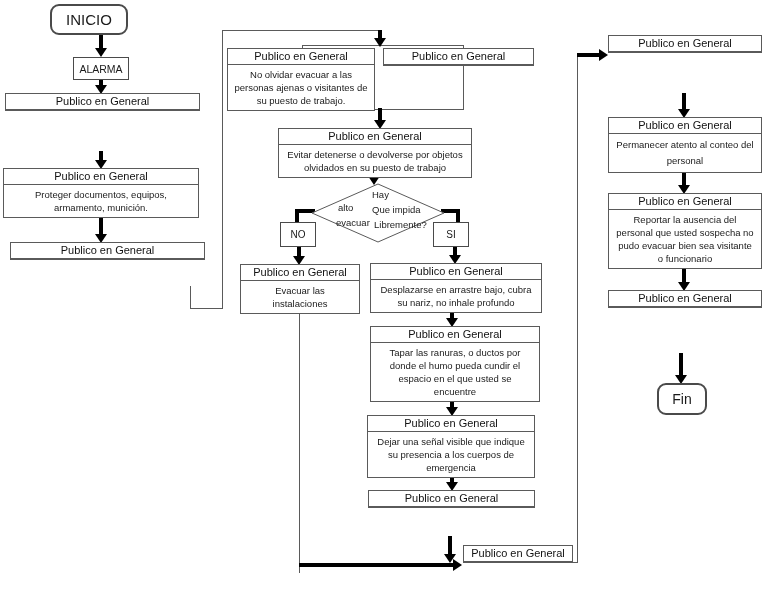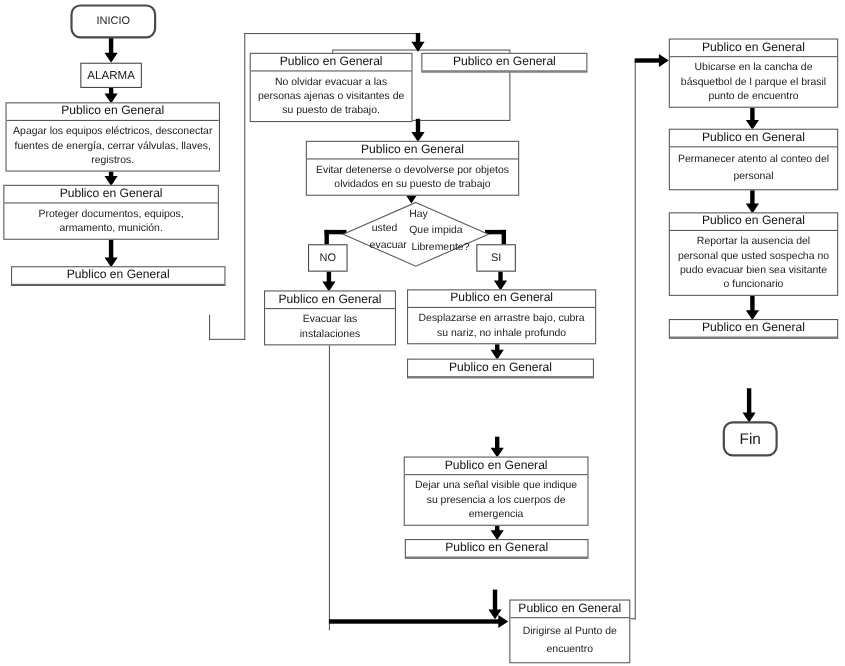--- a/index.html
+++ b/index.html
@@ -120,50 +120,47 @@
   <div class="ah" style="left:577px;top:49px;width:31px">
       <i class="sh"></i>
       <i class="hd"></i>
     </div>
 
   <div class="bar" style="left:295px;top:209px;width:20px;height:4px"></div>
   <div class="bar" style="left:295px;top:209px;width:4px;height:14px"></div>
   <div class="bar" style="left:441px;top:209px;width:19px;height:4px"></div>
   <div class="bar" style="left:456px;top:209px;width:4px;height:14px"></div>
 
-  <div class="sbox round" style="left:64px;top:4px;width:74px;height:27px;font-size:10px">
+  <div class="sbox round" style="left:50px;top:4px;width:74px;height:27px;font-size:15px">
     <span>INICIO</span>
   </div>
   <div class="sbox" style="left:73px;top:57px;width:54px;height:21px;font-size:10.5px">
     <span>ALARMA</span>
   </div>
   <div class="sbox" style="left:280px;top:222px;width:34px;height:23px">
     <span>NO</span>
   </div>
   <div class="sbox" style="left:433px;top:222px;width:34px;height:23px">
     <span>SI</span>
   </div>
   <div class="sbox round" style="left:657px;top:383px;width:46px;height:28px;font-size:14px">
     <span>Fin</span>
   </div>
 
   <svg id="diamond" width="136" height="62">
     <polygon points="68,2 134,31 68,60 2,31" fill="#ffffff" stroke="#5a5a5a" stroke-width="1"></polygon>
   </svg>
   <span class="dtext" style="left:372px;top:189px">Hay</span>
-  <span class="dtext" style="left:338px;top:202px">usted</span>
+  <span class="dtext" style="left:338px;top:202px">alto</span>
   <span class="dtext" style="left:372px;top:204px">Que impida</span>
   <span class="dtext" style="left:336px;top:217px">evacuar</span>
   <span class="dtext" style="left:374px;top:219px">Libremente?</span>
 
   <div class="pbox" style="left:5px;top:93px;width:193px">
     <div class="hd">Publico en General</div>
-    <div class="bd">Apagar los equipos eléctricos, desconectar
-fuentes de energía, cerrar válvulas, llaves,
-registros.</div>
   </div>
   <div class="pbox" style="left:3px;top:168px;width:194px">
     <div class="hd">Publico en General</div>
     <div class="bd">Proteger documentos, equipos,
 armamento, munición.</div>
   </div>
   <div class="pbox" style="left:10px;top:242px;width:193px">
     <div class="hd">Publico en General</div>
   </div>
 
@@ -186,41 +183,40 @@
     <div class="bd">Evacuar las
 instalaciones</div>
   </div>
   <div class="pbox" style="left:370px;top:263px;width:170px">
     <div class="hd">Publico en General</div>
     <div class="bd">Desplazarse en arrastre bajo, cubra
 su nariz, no inhale profundo</div>
   </div>
   <div class="pbox" style="left:370px;top:326px;width:168px">
     <div class="hd">Publico en General</div>
+    <div class="bd">Tapar las ranuras, o ductos por
+donde el humo pueda cundir el
+espacio en el que usted se
+encuentre</div>
   </div>
   <div class="pbox" style="left:367px;top:415px;width:166px">
     <div class="hd">Publico en General</div>
     <div class="bd">Dejar una señal visible que indique
 su presencia a los cuerpos de
 emergencia</div>
   </div>
   <div class="pbox" style="left:368px;top:490px;width:165px">
     <div class="hd">Publico en General</div>
   </div>
   <div class="pbox" style="left:463px;top:545px;width:108px">
     <div class="hd">Publico en General</div>
-    <div class="bd" style="line-height:17px">Dirigirse al Punto de
-encuentro</div>
   </div>
 
   <div class="pbox" style="left:608px;top:35px;width:152px">
     <div class="hd">Publico en General</div>
-    <div class="bd">Ubicarse en la cancha de
-básquetbol de l parque el brasil
-punto de encuentro</div>
   </div>
   <div class="pbox" style="left:608px;top:117px;width:152px">
     <div class="hd">Publico en General</div>
     <div class="bd" style="line-height:16px">Permanecer atento al conteo del
 personal</div>
   </div>
   <div class="pbox" style="left:608px;top:193px;width:152px">
     <div class="hd">Publico en General</div>
     <div class="bd">Reportar la ausencia del
 personal que usted sospecha no

